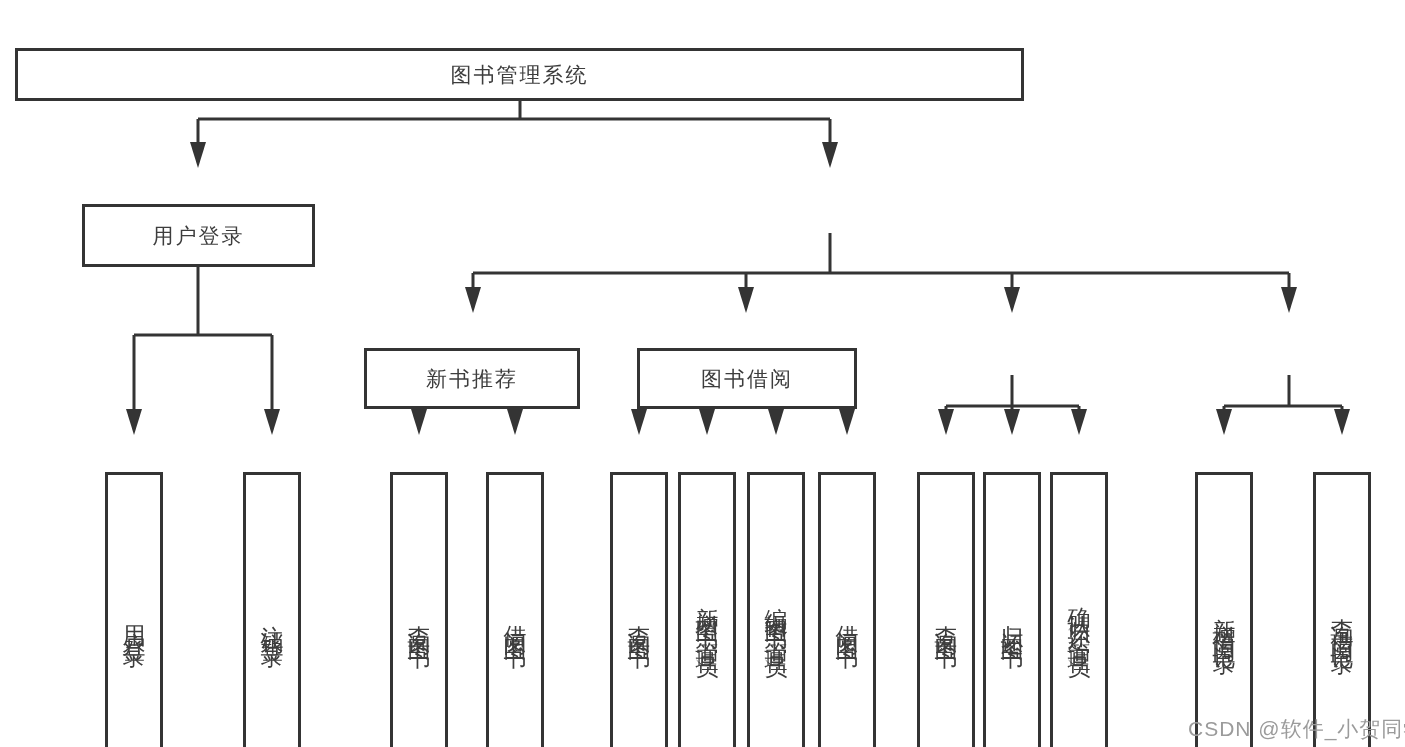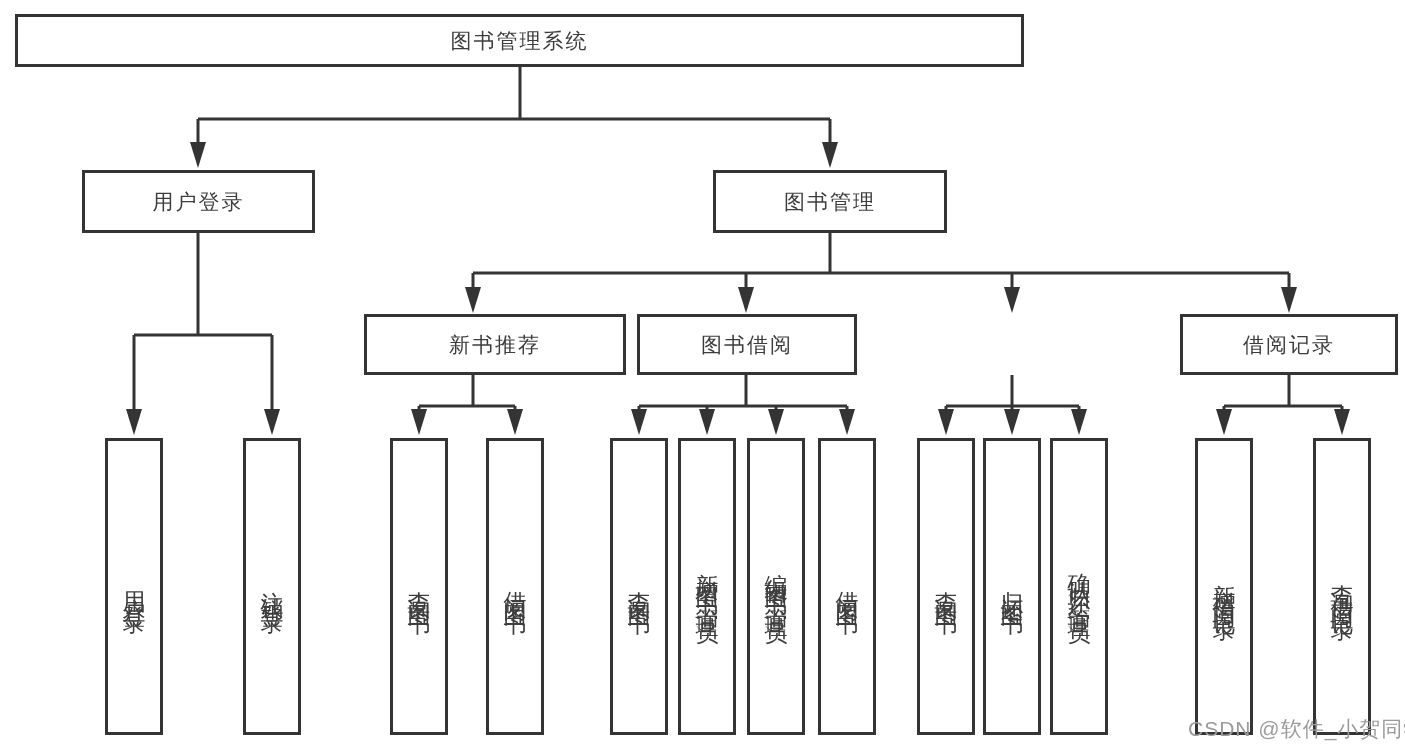--- a/index.html
+++ b/index.html
@@ -21,34 +21,35 @@
     position: absolute;
     box-sizing: border-box;
     border: 3px solid #343434;
     background: #ffffff;
     color: #3d3d3d;
     display: flex;
     align-items: center;
     justify-content: center;
     z-index: 2;
     text-align: center;
+    margin-top: 34px;
   }
   .h { font-size: 21px; letter-spacing: 2px; white-space: nowrap; }
   .v {
     writing-mode: vertical-rl;
     text-orientation: mixed;
     font-size: 23px;
     letter-spacing: 7px;
     line-height: 1;
   }
   
   .n-root   { left: 15px;   top: 14px;  width: 1009px; height: 53px; }
   .n-login  { left: 82px;   top: 170px; width: 233px;  height: 63px; }
   .n-mgmt   { left: 713px;  top: 170px; width: 234px;  height: 63px; }
-  .n-rec    { left: 364px;  top: 314px; width: 262px;  height: 61px; }
+  .n-rec    { left: 364px;  top: 314px; width: 216px;  height: 61px; }
   .n-borrow { left: 637px;  top: 314px; width: 220px;  height: 61px; }
   .n-cur    { left: 903px;  top: 314px; width: 218px;  height: 61px; }
   .n-rem    { left: 1180px; top: 314px; width: 218px;  height: 61px; }
   .leaf { top: 438px; width: 58px; height: 297px; }
   .L1  { left: 105px; }  .L2  { left: 243px; }
   .L3  { left: 390px; }  .L4  { left: 486px; }
   .L5  { left: 610px; }  .L6  { left: 678px; }
   .L7  { left: 747px; }  .L8  { left: 818px; }
   .L9  { left: 917px; }  .L10 { left: 983px; }
   .L11 { left: 1050px; } .L12 { left: 1195px; }
@@ -108,25 +109,23 @@
       <polygon points="1004,409 1020,409 1012,435"></polygon>
       <polygon points="1071,409 1087,409 1079,435"></polygon>
       <polygon points="1216,409 1232,409 1224,435"></polygon>
       <polygon points="1334,409 1350,409 1342,435"></polygon>
     </g>
   </svg>
 
   <div class="box h n-root">图书管理系统</div>
 
   <div class="box h n-login">用户登录</div>
-  <div class="box h n-mgmt">图书管理</div>
 
   <div class="box h n-rec">新书推荐</div>
   <div class="box h n-borrow">图书借阅</div>
-  <div class="box h n-rem">借阅记录</div>
 
   <div class="box v leaf L1">用户登录</div>
   <div class="box v leaf L2">注销登录</div>
 
   <div class="box v leaf L3">查询图书</div>
   <div class="box v leaf L4">借阅图书</div>
 
   <div class="box v leaf L5">查询图书</div>
   <div class="box v leaf L6">新增图书（管理员）</div>
   <div class="box v leaf L7">编辑图书（管理员）</div>

